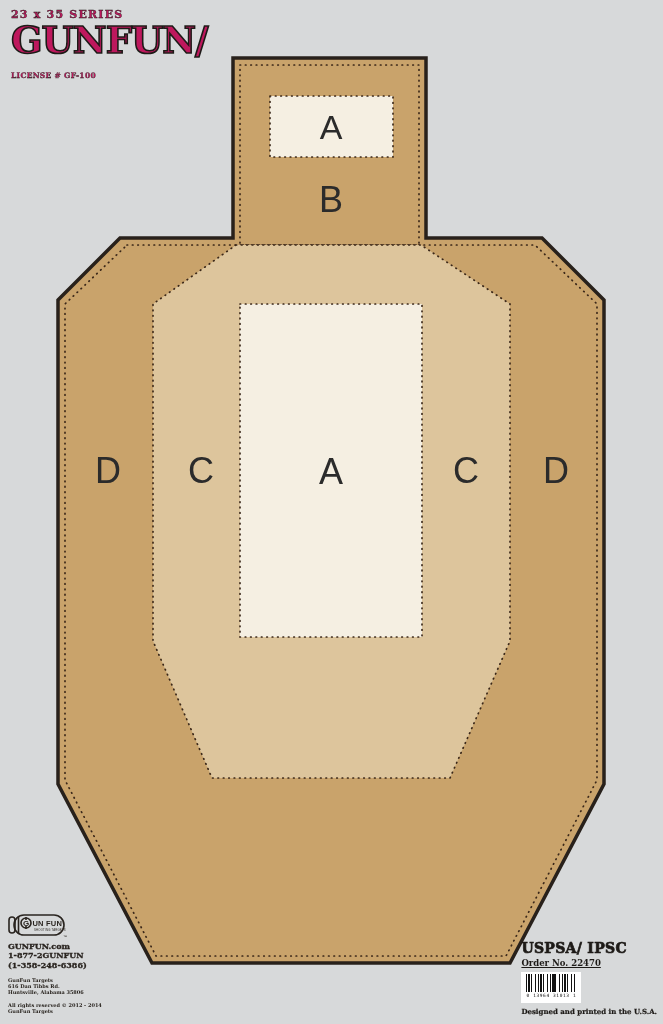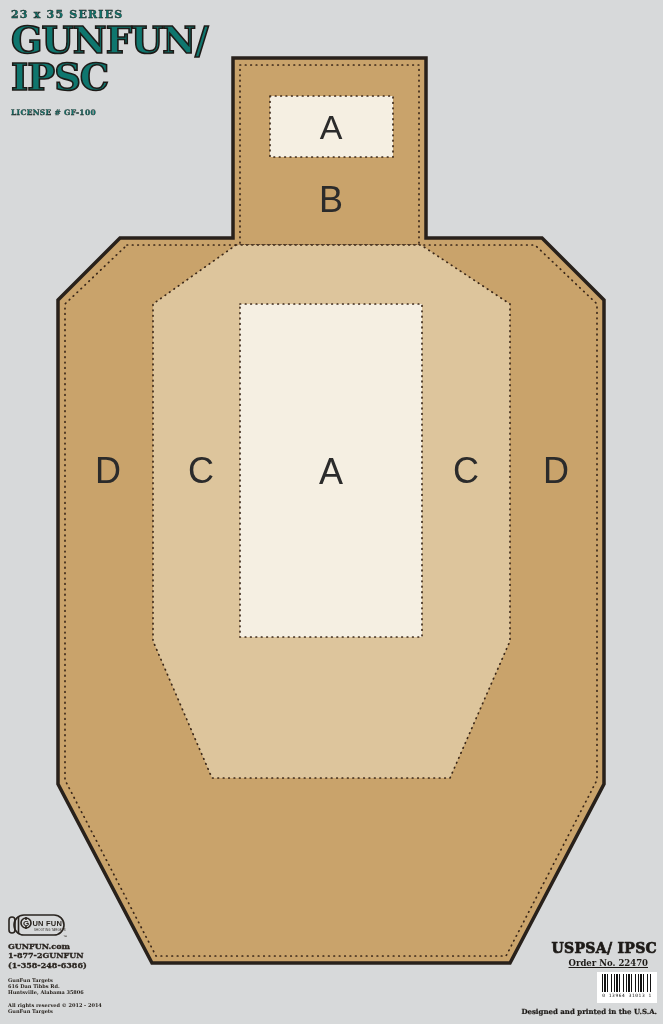--- a/index.html
+++ b/index.html
@@ -4,21 +4,21 @@
 <style>
   html,body { margin:0; padding:0; }
   .page {
     position: relative;
     width: 663px; height: 1024px;
     background: #d7d9da;
     overflow: hidden;
     font-family: "Liberation Sans", sans-serif;
   }
   
-  .header { position: absolute; left: 11px; top: 8px; color: #0f766e; }
+  .header { position: absolute; left: 11px; top: 8px; color: #be185d; }
   .series {
     font-family: "DejaVu Serif", serif; font-weight: 700;
     font-size: 11px; letter-spacing: 1.2px;
     -webkit-text-stroke: 0.4px #1d1a17;
   }
   .title-line {
     font-family: "DejaVu Serif", serif; font-weight: 900;
     font-size: 37px; line-height: 35px; letter-spacing: -1px;
     -webkit-text-stroke: 1.6px #1d1a17;
     margin-top: 2px;
@@ -51,21 +51,21 @@
     font-family:"DejaVu Serif",serif; font-weight:700; font-size:8px; line-height:9.5px;
     -webkit-text-stroke: 0.3px #2a2520;
   }
   .fl-tiny {
     font-family:"DejaVu Serif",serif; font-weight:700; font-size:5px; line-height:6px;
   }
   .fl-gap { height: 7px; }
   
   .footer-right {
     position: absolute; right: 6px; bottom: 8px;
-    display: flex; flex-direction: column; align-items: flex-end;
+    display: flex; flex-direction: column; 
     color: #1d1a17;
   }
   .fr-title {
     font-family:"DejaVu Serif",serif; font-weight:900; font-size:14px;
     -webkit-text-stroke: 0.7px #1d1a17; letter-spacing: 0.3px;
   }
   .fr-order {
     font-family:"DejaVu Serif",serif; font-weight:700; font-size:8.5px;
     margin: 2px 9px 4px 0;
     text-decoration: underline;
@@ -91,21 +91,20 @@
   }
 </style>
 </head>
 <body>
 
 <div class="page">
 
   <div class="header">
     <div class="series">23 x 35 SERIES</div>
     <div class="title-line">GUNFUN/</div>
-    <div class="title-line">IPSC</div>
     <div class="license">LICENSE # GF-100</div>
   </div>
 
   <svg class="target-svg" width="663" height="1024" viewBox="0 0 663 1024">
 
     <polygon points="233,58 426,58 426,238 542,238 604,300 604,784 510,963 152,963 58,784 58,300 120,238 233,238" fill="#c9a36b" stroke="#28211b" stroke-width="3.5" stroke-linejoin="miter"></polygon>
 
     <polygon class="perf" points="127,245 535,245 597,304 597,780 506,956 156,956 65,780 65,304"></polygon>
 
     <rect class="perf" x="240" y="65" width="179" height="180"></rect>

